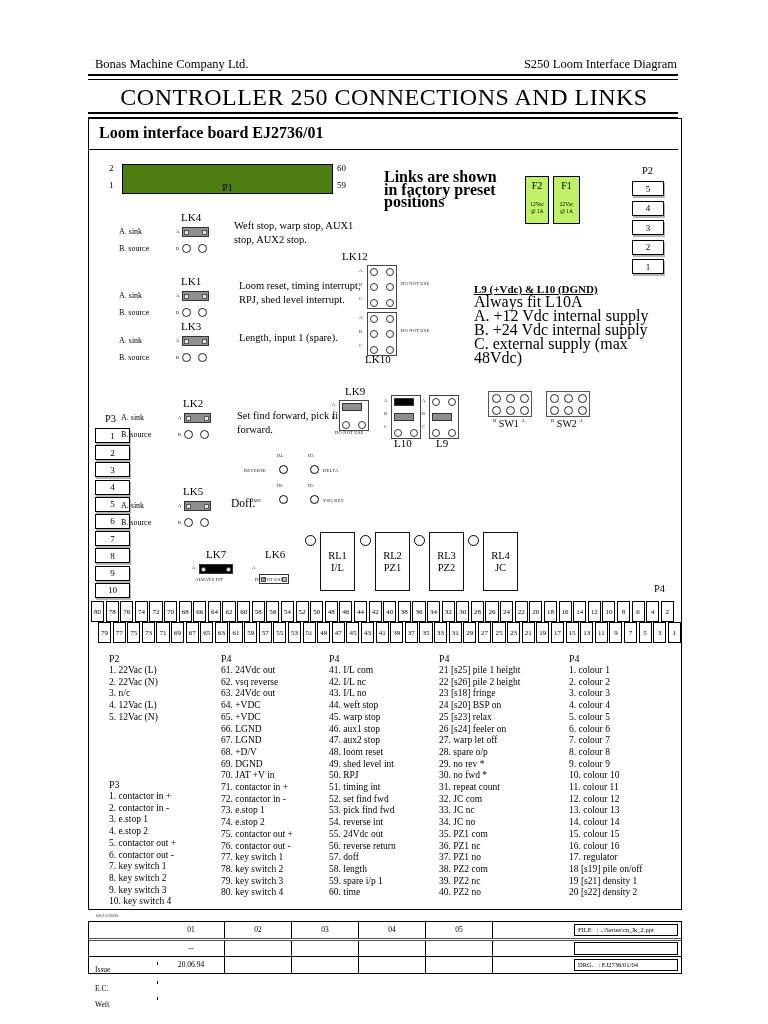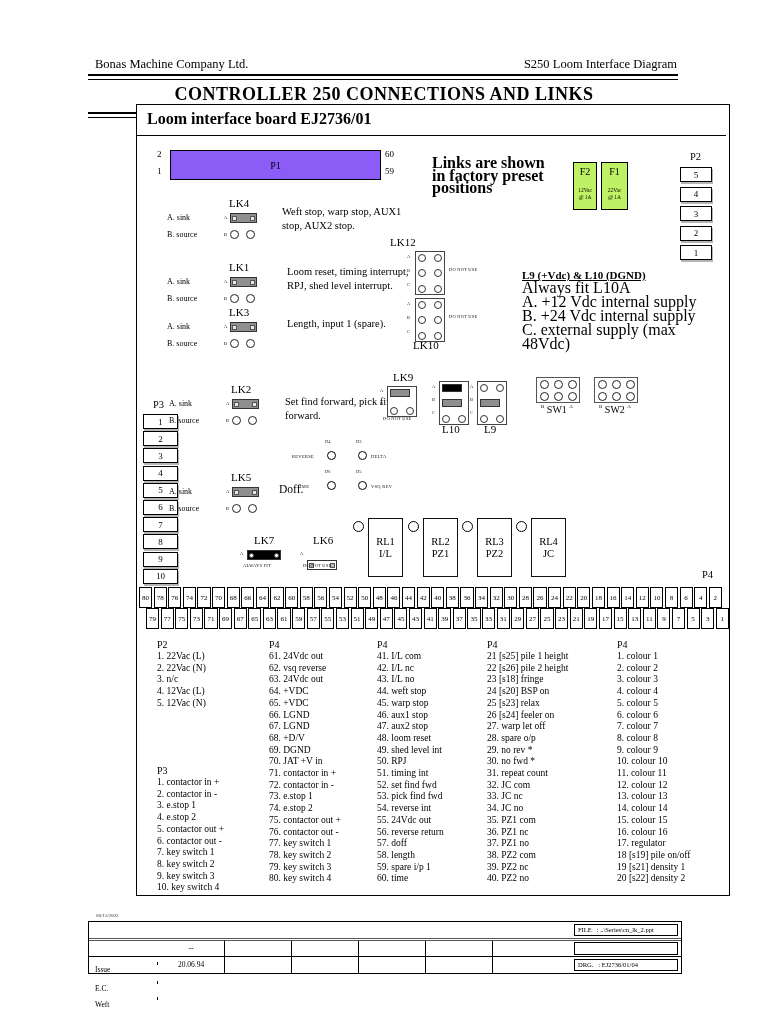--- a/index.html
+++ b/index.html
@@ -2,27 +2,27 @@
 <html><head>
 <meta charset="utf-8">
 <style>
   html,body{margin:0;padding:0;background:#e8e8e8;}
   #page{position:relative;width:768px;height:1024px;background:#fefefe;font-family:"Liberation Serif","DejaVu Serif",serif;color:#000;overflow:hidden;}
   .abs{position:absolute;}
   
   .company{font-size:12.5px;}
   .docname{font-size:12.5px;}
   .rule{height:2px;border-top:2px solid #000;border-bottom:1px solid #000;padding-top:1px;}
-  .bigtitle{font-size:18px;font-weight:700;text-align:center;letter-spacing:.5px;}
-  
-  #board{left:88px;top:104px;width:592px;height:790px;border:1.5px solid #000;background:#fff;margin-left:48px;}
+  .bigtitle{font-size:24px;font-weight:400;text-align:center;letter-spacing:.5px;}
+  
+  #board{left:88px;top:118px;width:592px;height:790px;border:1.5px solid #000;background:#fff;}
   .boardtitle{font-size:16px;font-weight:bold;}
   .hline{border-top:1.2px solid #000;}
   
-  .p1box{border:1.5px solid #000;display:flex;align-items:center;justify-content:center;font-size:10px;background:#8b5cf6;}
+  .p1box{border:1.5px solid #000;display:flex;align-items:flex-end;justify-content:center;font-size:10px;background:#4d7c0f;}
   .pnum{font-size:9px;}
   .conlabel{font-size:10.5px;}
   .pincol{display:flex;flex-direction:column;}
   .pinbox{border:1px solid #000;display:flex;align-items:center;justify-content:center;font-size:9px;background:#fff;box-shadow:1px 2px 0 #b5b5b5;}
   .note-bold{font-size:16px;font-weight:bold;line-height:12.5px;}
   
   .fuse{border:1.2px solid #000;text-align:center;background:#bef264;}
   .fname{font-size:10px;margin-top:3px;}
   .frate{font-size:5.5px;line-height:6.5px;}
   
@@ -613,20 +613,28 @@
           <div class="pl-item">9. key switch 3</div>
           <div class="pl-item">10. key switch 4</div>
         </div>
     </div>
   </div>
 
   <div class="abs tdate" style="left:96px;top:913px">06/11/2002</div>
   <div class="abs ftable" style="left:88px;top:921px;width:592px">
     <div class="frow dbl">
       <div class="flabel">Issue</div>
+      <div class="fcells">
+
+      <div class="fcell">01</div>
+          <div class="fcell">02</div>
+          <div class="fcell">03</div>
+          <div class="fcell">04</div>
+          <div class="fcell">05</div>
+        </div>
       <div class="fspacer"></div>
       <div class="frbox">
         <span>FILE</span>
         <span>: ..\Series\cn_lk_2.ppt</span>
       </div>
     </div>
     <div class="frow">
       <div class="flabel">E.C.</div>
       <div class="fcells">
 

